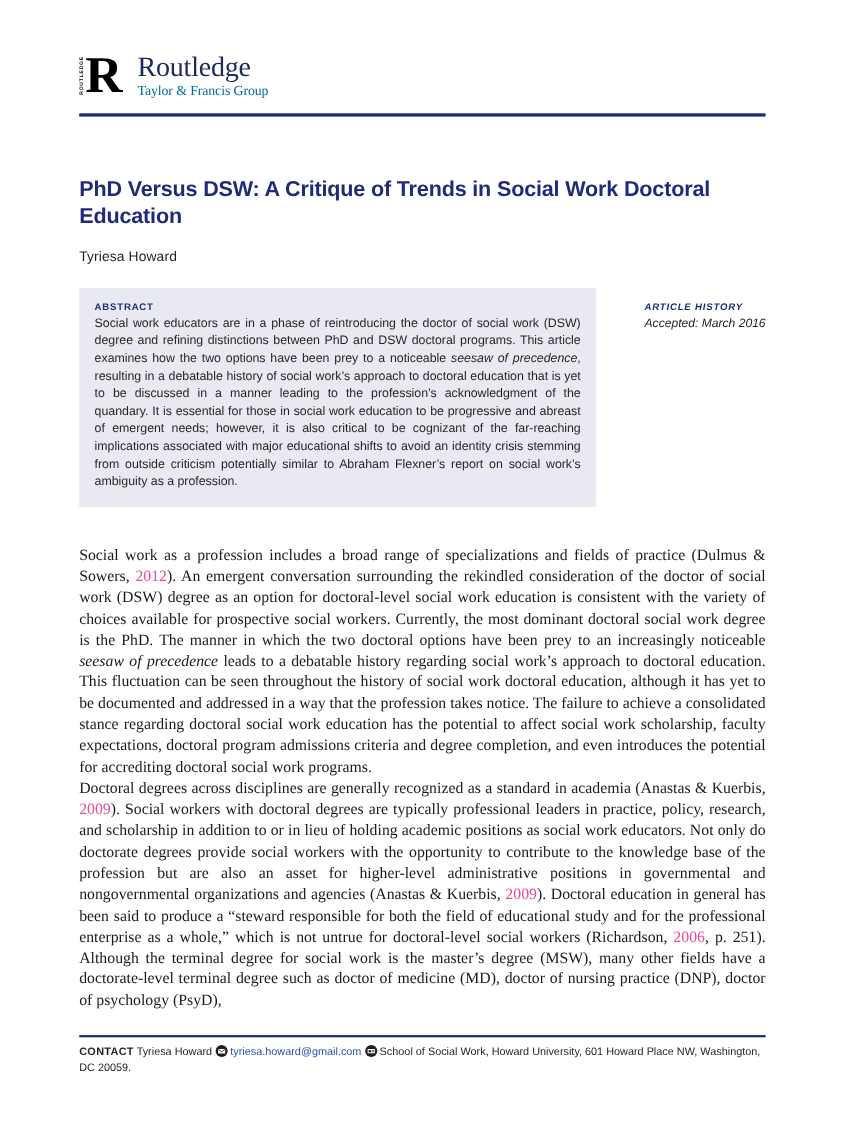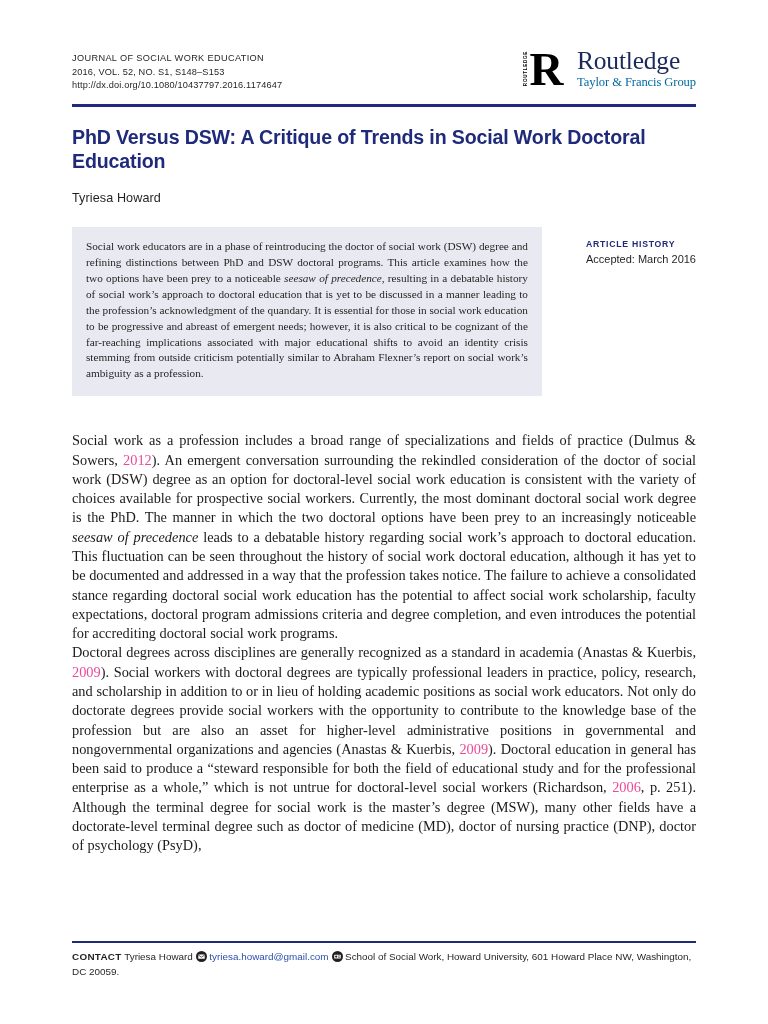--- a/index.html
+++ b/index.html
@@ -95,21 +95,21 @@
   }
 
   
   .title {
     font-family: "Liberation Sans", sans-serif;
     font-size: 19.6px;
     font-weight: bold;
     color: #1f2a7a;
     line-height: 1.26;
     letter-spacing: -0.15px;
-    margin-top: 18px;
+    margin-top: 54px;
   }
   .author {
     font-family: "Liberation Sans", sans-serif;
     font-size: 12.6px;
     color: #231f20;
     margin-top: 17px;
     letter-spacing: 0.1px;
   }
 
   
@@ -126,33 +126,34 @@
   }
   .kicker {
     font-family: "Liberation Sans", sans-serif;
     font-size: 8.7px;
     font-weight: bold;
     color: #1f2a7a;
     letter-spacing: 0.75px;
     margin-bottom: 3px;
   }
   .abstract-text {
-    font-family: Liberation Serif, serif;
+    font-family: Liberation Sans, sans-serif;
     font-size: 11.25px;
     line-height: 1.418;
     color: #231f20;
     text-align: justify;
     text-justify: inter-word;
     letter-spacing: -0.02px;
   }
   .abstract-text i { font-style: italic; }
 
   .history-col {
     margin-left: 44px;
     padding-top: 12px;
+    font-style: italic;
   }
   .history-line {
     font-family: "Liberation Sans", sans-serif;
     font-size: 11px;
     color: #231f20;
     line-height: 1.45;
     white-space: nowrap;
   }
 
   
@@ -223,45 +224,41 @@
     color: #4a4a4a;
     margin-top: 9px;
   }
 </style>
 </head>
 <body>
 
 <div class="page">
 
   <div class="masthead">
-    <div class="journal-meta">
-      <div class="journal-name">JOURNAL OF SOCIAL WORK EDUCATION</div>
-      <div>2016, VOL. 52, NO. S1, S148–S153</div>
-      <div>http://dx.doi.org/10.1080/10437797.2016.1174647</div>
-    </div>
 
     <div class="logo-block">
       <div class="logo-mark">
         <span class="logo-vert">ROUTLEDGE</span>
         <span class="logo-r">R</span>
       </div>
       <div class="logo-words">
         <div class="logo-name">Routledge</div>
         <div class="logo-tag">Taylor &amp; Francis Group</div>
       </div>
     </div>
   </div>
 
   <div class="rule-top"></div>
 
   <div class="title">PhD Versus DSW: A Critique of Trends in Social Work Doctoral Education</div>
   <div class="author">Tyriesa Howard</div>
 
   <div class="abs-row">
     <div class="abstract-box">
+      <div class="kicker">ABSTRACT</div>
       <div class="abstract-text"><span>Social work educators are in a phase of reintroducing the doctor of social work (DSW) degree and refining distinctions between PhD and DSW doctoral programs. This article examines how the two options have been prey to a noticeable </span><i>seesaw of precedence</i><span>, resulting in a debatable history of social work’s approach to doctoral education that is yet to be discussed in a manner leading to the profession’s acknowledgment of the quandary. It is essential for those in social work education to be progressive and abreast of emergent needs; however, it is also critical to be cognizant of the far-reaching implications associated with major educational shifts to avoid an identity crisis stemming from outside criticism potentially similar to Abraham Flexner’s report on social work’s ambiguity as a profession.</span></div>
     </div>
     <div class="history-col">
       <div class="kicker">ARTICLE HISTORY</div>
       <div class="history-line">Accepted: March 2016</div>
     </div>
   </div>
 
   <div class="body-text body-top">
     <p class="para"><span>Social work as a profession includes a broad range of specializations and fields of practice (Dulmus &amp; Sowers, </span><span class="cite">2012</span><span>). An emergent conversation surrounding the rekindled consideration of the doctor of social work (DSW) degree as an option for doctoral-level social work education is consistent with the variety of choices available for prospective social workers. Currently, the most dominant doctoral social work degree is the PhD. The manner in which the two doctoral options have been prey to an increasingly noticeable </span><i>seesaw of precedence</i><span> leads to a debatable history regarding social work’s approach to doctoral education. This fluctuation can be seen throughout the history of social work doctoral education, although it has yet to be documented and addressed in a way that the profession takes notice. The failure to achieve a consolidated stance regarding doctoral social work education has the potential to affect social work scholarship, faculty expectations, doctoral program admissions criteria and degree completion, and even introduces the potential for accrediting doctoral social work programs.</span></p>

